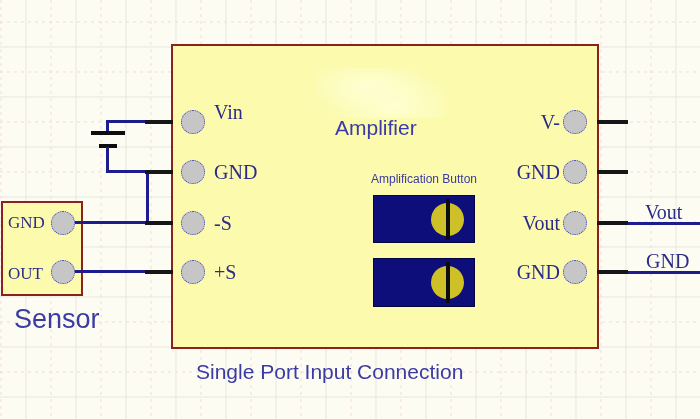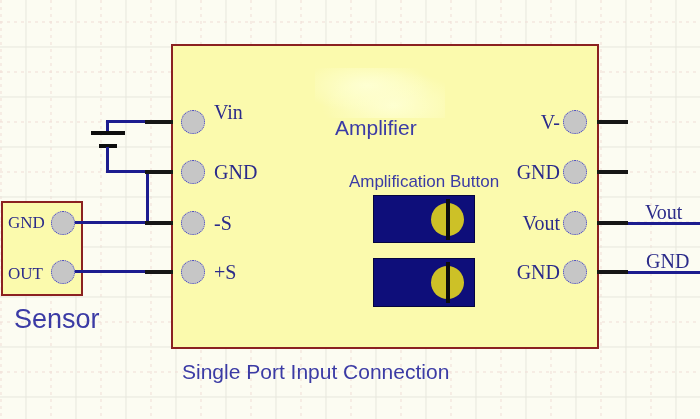--- a/index.html
+++ b/index.html
@@ -49,24 +49,24 @@
   .rl{width:90px;text-align:right;}
   .rl0{left:470px;top:110px;} .rl1{left:470px;top:160px;}
   .rl2{left:470px;top:211px;} .rl3{left:470px;top:260px;}
   .sl{font-size:17px;height:20px;line-height:20px;}
   .sl0{left:8px;top:213px;} .sl1{left:8px;top:264px;}
   .net0{left:645px;top:200px;} .net1{left:646px;top:249px;}
 
   
   .sans-lbl{position:absolute;color:#3b3ba5;white-space:nowrap;}
   .amp-title{left:335px;top:116px;font-size:21px;}
-  .btn-lbl{font-size:17px;left:424px;transform:translateX(-50%);}
+  .btn-lbl{font-size:12px;left:424px;transform:translateX(-50%);}
   .btn-lbl0{top:172px;} .btn-lbl1{top:311px;}
   .sensor-title{left:14px;top:304px;font-size:27px;}
-  .caption{left:182px;top:360px;font-size:21px;}
+  .caption{left:196px;top:360px;font-size:21px;}
 
   
   .pot{
     position:absolute;background:#0e0e7a;border:1px solid #05053f;box-sizing:border-box;
   }
   .pot0{left:373px;top:195px;width:102px;height:48px;}
   .pot1{left:373px;top:258px;width:102px;height:49px;}
   .knob{position:absolute;width:33px;height:33px;border-radius:50%;background:#cdc127;}
   .knob0{left:431px;top:203px;} .knob1{left:431px;top:266px;}
   .slot{position:absolute;width:4px;background:#0d0d0d;}

